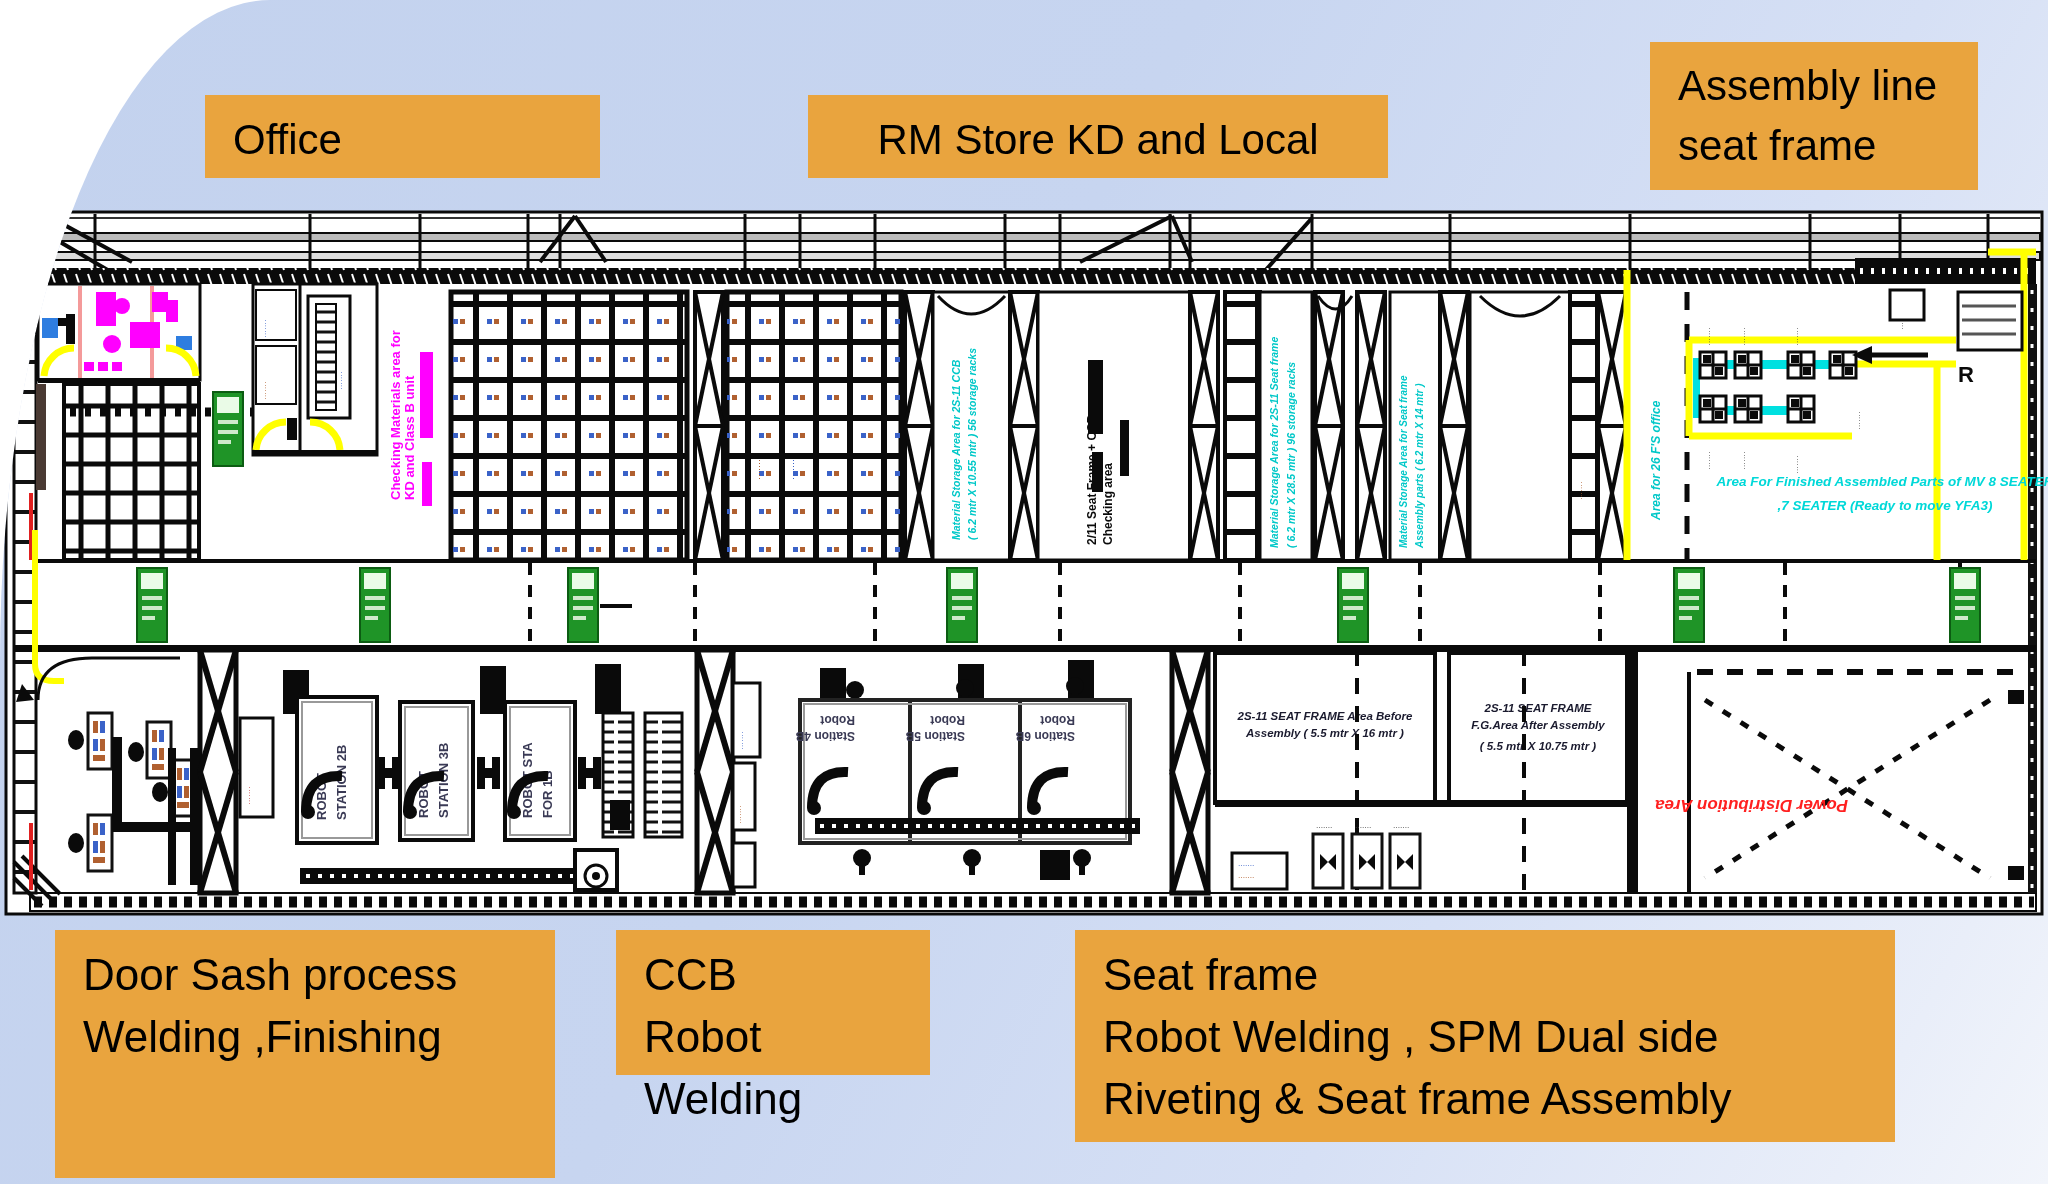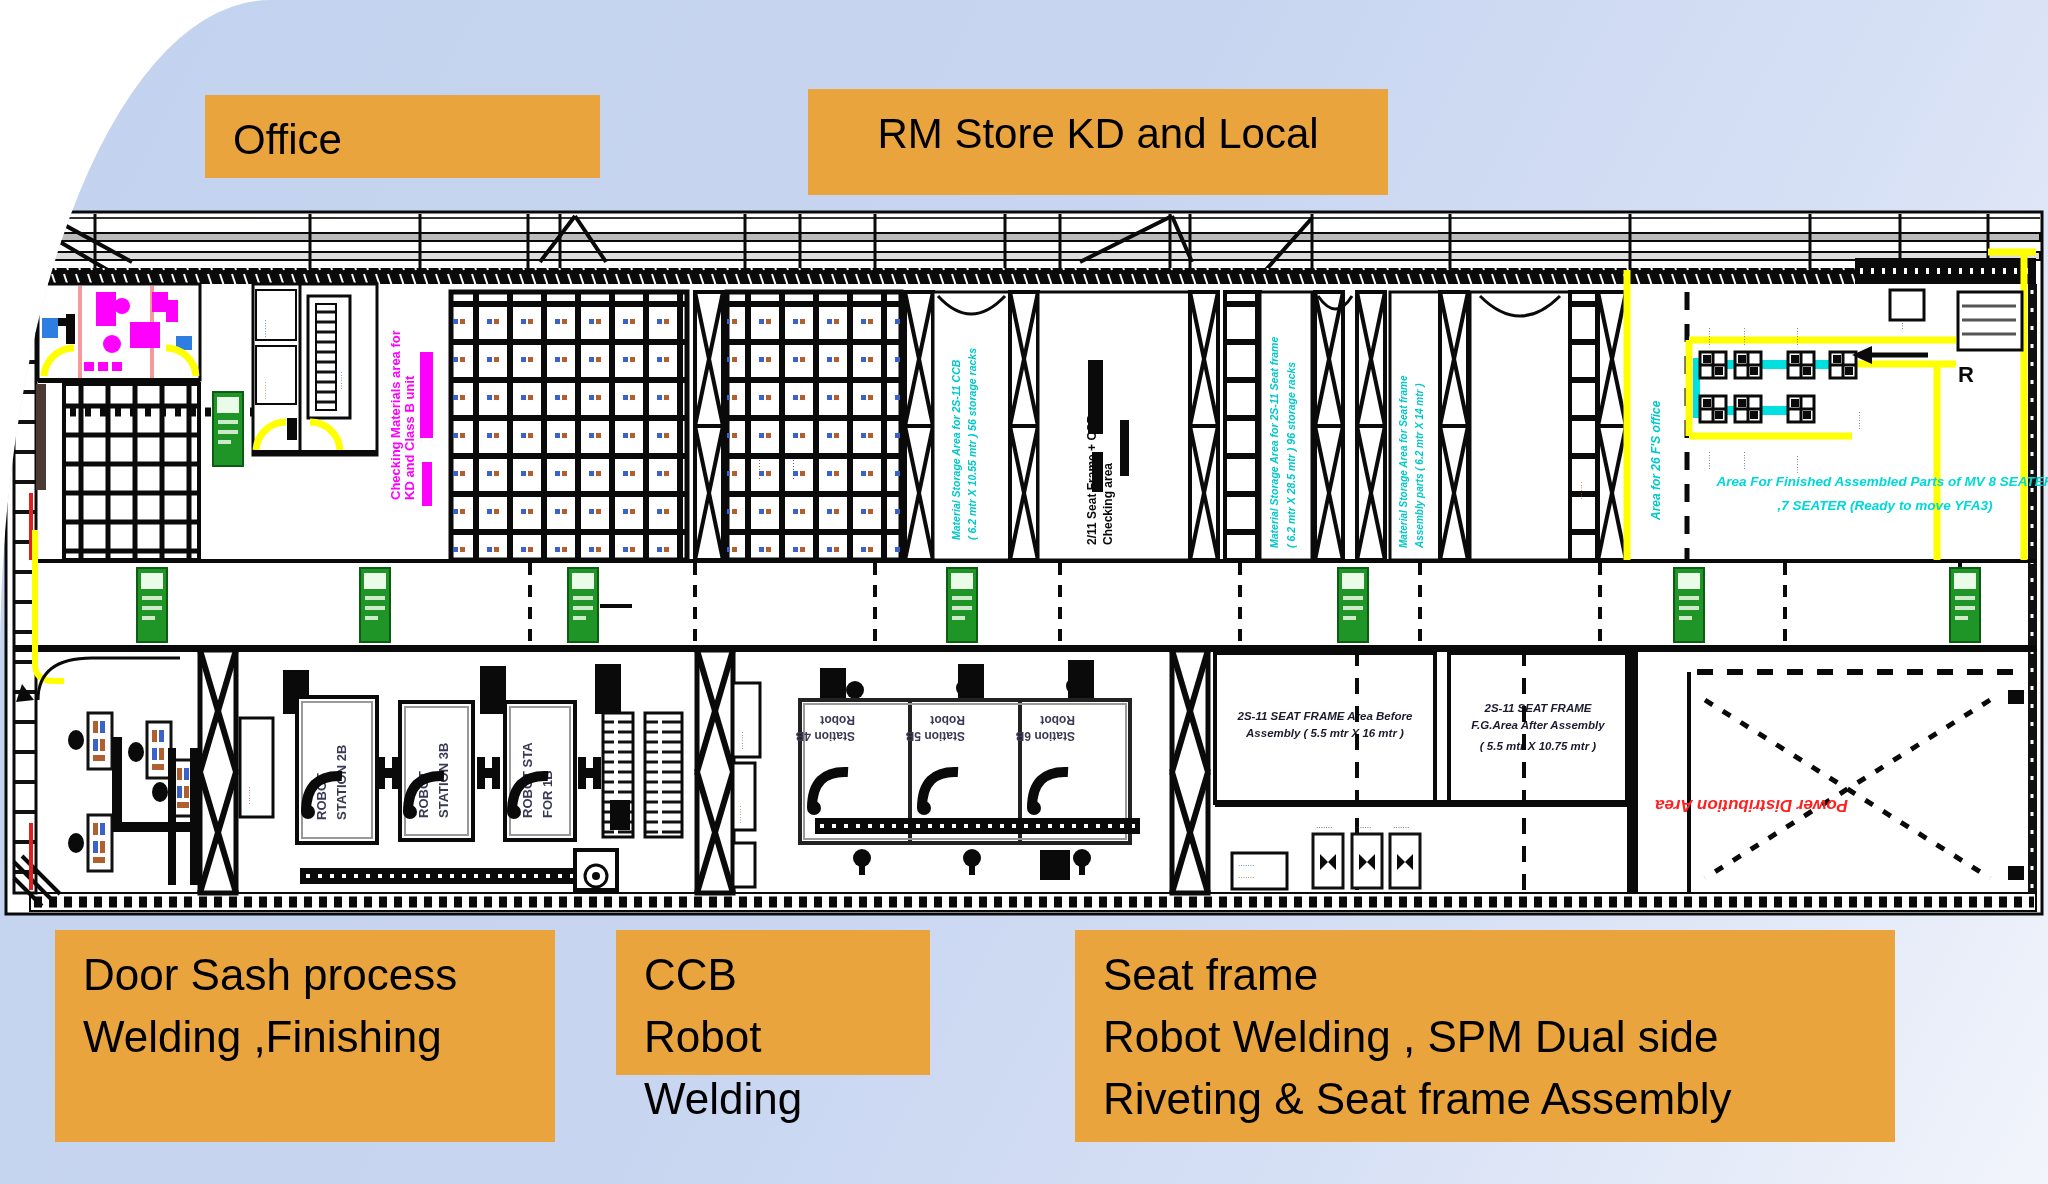--- a/index.html
+++ b/index.html
@@ -12,22 +12,26 @@
   .tag.small{font-size:42px;}
   .plan-svg{position:absolute;left:0;top:0;}
   text{font-family:"Liberation Sans",sans-serif;}
 </style>
 </head>
 <body>
 
 <div class="slide">
 
   <div class="tag small" style="left:205px;top:95px;width:395px;height:83px;"><span>Office</span></div>
-  <div class="tag small" style="left:808px;top:89px;width:580px;height:106px;text-align:center;"><span>RM Store KD and Local</span></div>
-  <div class="tag" style="left:55px;top:930px;width:500px;height:212px;">
+  <div class="tag small" style="left:808px;top:95px;width:580px;height:83px;text-align:center;"><span>RM Store KD and Local</span></div>
+  <div class="tag small" style="left:1650px;top:42px;width:328px;height:148px;line-height:60px;">
+    <div>Assembly line</div>
+    <div>seat frame</div>
+  </div>
+  <div class="tag" style="left:55px;top:930px;width:500px;height:248px;">
     <div>Door Sash process</div>
     <div>Welding ,Finishing</div>
   </div>
   <div class="tag" style="left:616px;top:930px;width:314px;height:145px;">
     <div>CCB</div>
     <div>Robot Welding</div>
   </div>
   <div class="tag" style="left:1075px;top:930px;width:820px;height:212px;">
     <div>Seat frame</div>
     <div>Robot Welding , SPM Dual side</div>

